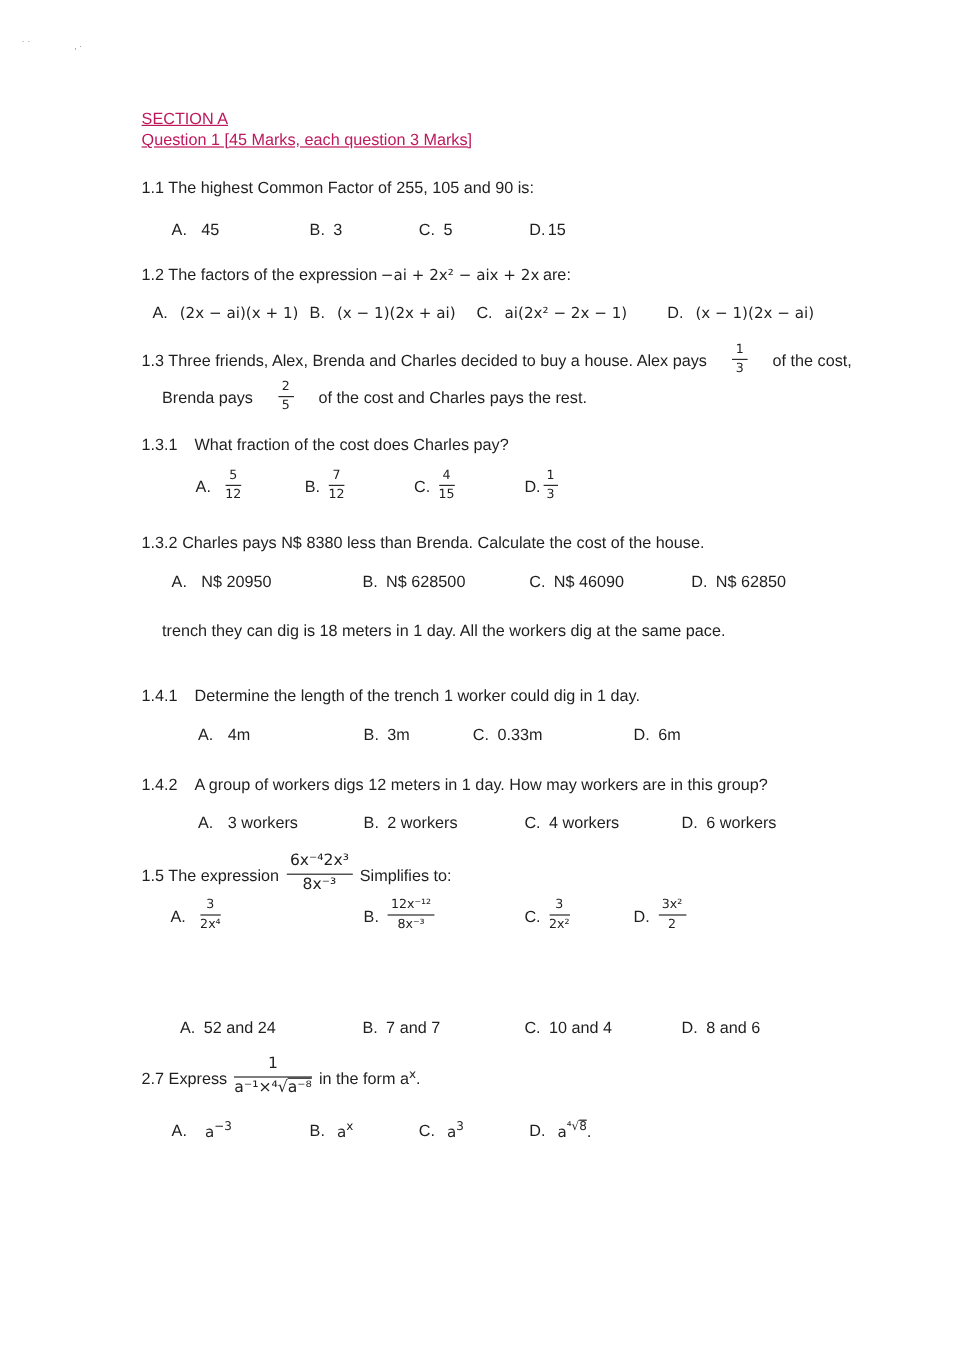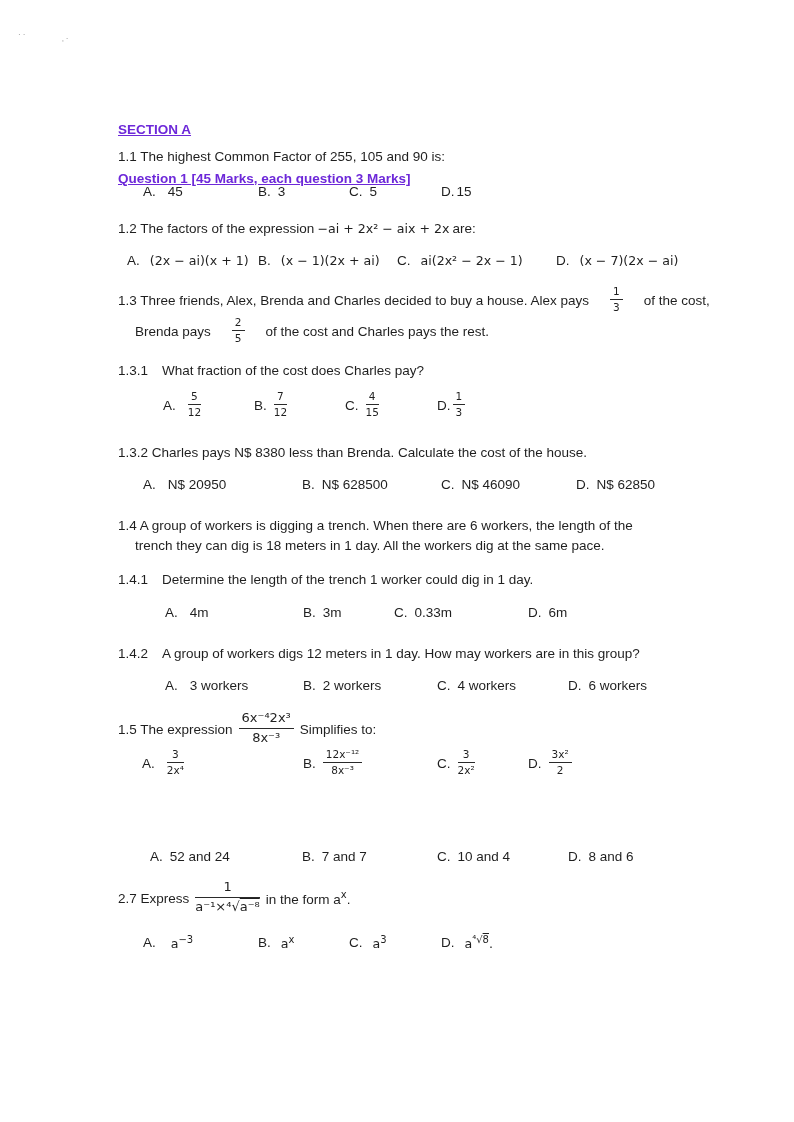--- a/index.html
+++ b/index.html
@@ -1,21 +1,21 @@
 <!DOCTYPE html>
 <html><head>
 <meta charset="utf-8">
 <style>
   html,body{margin:0;padding:0;background:#ffffff;}
   .page{position:relative;width:794px;height:1122px;background:#fff;overflow:hidden;
         font-family:"Liberation Sans",sans-serif;color:#1f1f1f;}
   .art{position:absolute;color:#999;font-size:8px;letter-spacing:2px;}
   .content{position:absolute;left:118px;top:0;width:640px;}
   .blk{position:absolute;left:0;width:640px;}
-  .h{font-weight:bold;text-decoration:underline;font-size:13.5px;line-height:18px;color:#6d28d9;margin-top:31px;}
+  .h{font-weight:normal;text-decoration:underline;font-size:13.5px;line-height:18px;color:#be185d;}
   .t{font-size:13.5px;line-height:20px;}
   .m{font-family:"DejaVu Sans",sans-serif;font-size:12.6px;margin:0 3px;text-align:center;}
   .fline{display:flex;align-items:center;height:31px;gap:21px;font-size:13.5px;}
   .qline{display:flex;align-items:center;gap:6px;font-size:13.5px;}
   .optrow{position:absolute;height:20px;width:660px;}
   .optrow.tall{height:34px;}
   .opt{position:absolute;display:flex;align-items:center;white-space:nowrap;font-size:13.5px;top:0;}
   .ol{margin-right:7px;}
   .ol.wa{margin-right:12px;}
   .ol.tight{margin-right:2px;}
@@ -73,21 +73,21 @@
       <span class="opt" style="left:140px">
           <span class="ol">B.</span>
           <span class="m">(x − 1)(2x + ai)</span>
         </span>
       <span class="opt" style="left:279px">
           <span class="ol">C.</span>
           <span class="m">ai(2x² − 2x − 1)</span>
         </span>
       <span class="opt" style="left:438px">
           <span class="ol">D.</span>
-          <span class="m">(x − 7)(2x − ai)</span>
+          <span class="m">(x − 1)(2x − ai)</span>
         </span>
     </div>
 
     <div class="blk" style="top:285px">
       <div class="fline">
         <span>1.3 Three friends, Alex, Brenda and Charles decided to buy a house. Alex pays</span>
         <span class="frac">
             <span class="fn">1</span>
             <span class="fd">3</span>
           </span>
@@ -151,21 +151,20 @@
           <span class="ol">C.</span>
           <span>N$ 46090</span>
         </span>
       <span class="opt" style="left:458px">
           <span class="ol">D.</span>
           <span>N$ 62850</span>
         </span>
     </div>
 
     <div class="blk t" style="top:516px">
-      <div>1.4 A group of workers is digging a trench. When there are 6 workers, the length of the</div>
       <div style="margin-left:17px">trench they can dig is 18 meters in 1 day. All the workers dig at the same pace.</div>
     </div>
 
     <div class="blk t" style="top:570px">
       <span class="qnum">1.4.1</span><span>Determine the length of the trench 1 worker could dig in 1 day.</span>
     </div>
     <div class="blk optrow" style="top:605px">
       <span class="opt" style="left:47px">
           <span class="ol wa">A.</span>
           <span>4m</span>

